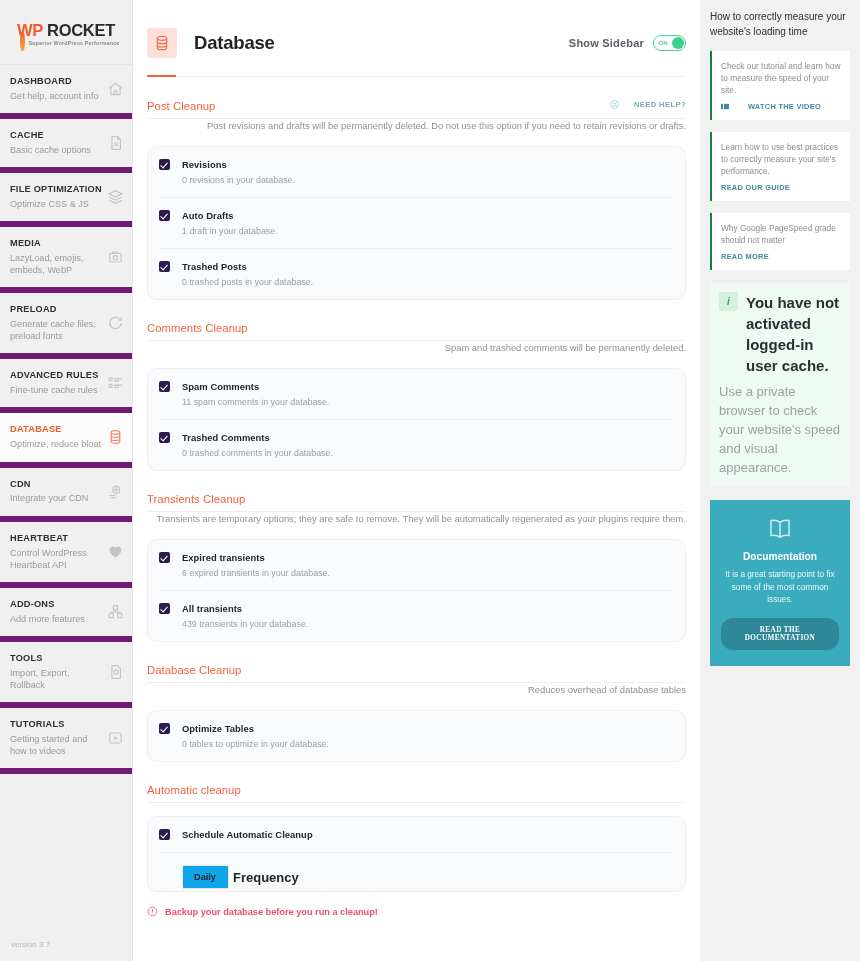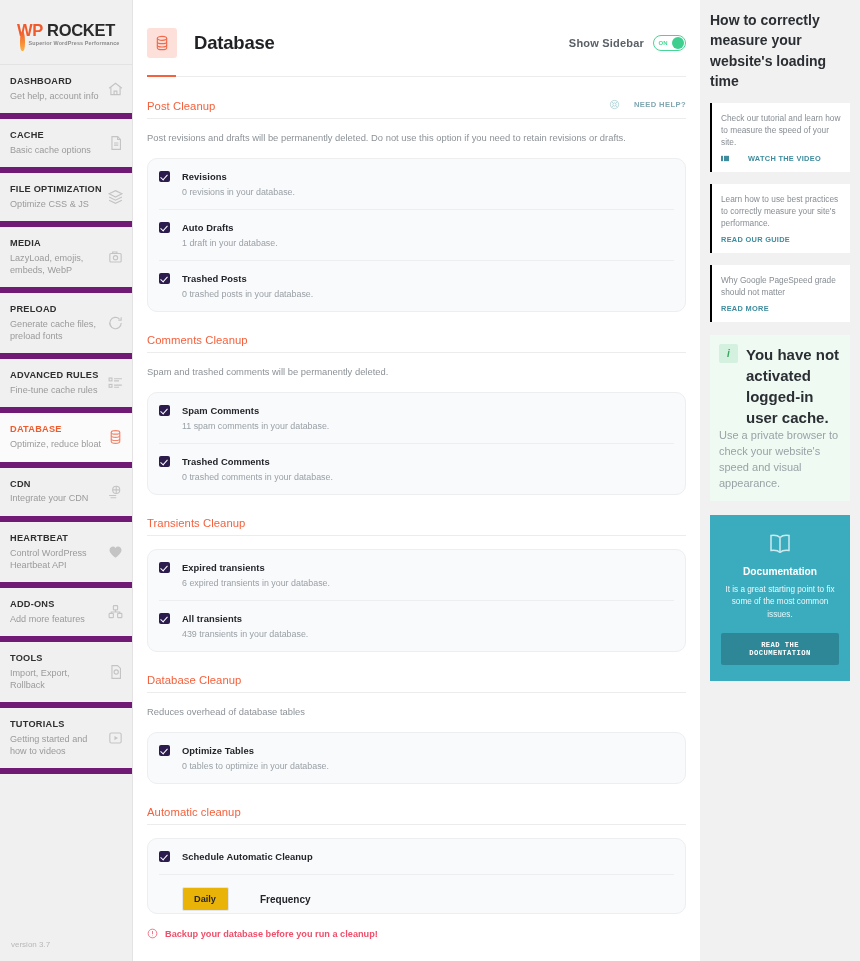--- a/index.html
+++ b/index.html
@@ -122,21 +122,21 @@
   }
   .need-help {
     margin-left: auto; display: flex; align-items: center; gap: 14px;
     cursor: pointer;
   }
   .nh-icon { width: 11px; height: 11px; color: #a7cfd5; }
   .nh-icon svg { display:block; width:100%; height:100%; }
   .nh-txt { font-size: 7.6px; font-weight: bold; color: #7fa7b0; letter-spacing: 0.4px; }
   .sec-rule { border-bottom: 1px solid #ececec; margin-top: 6px; }
   .sec-desc {
-    font-size: 9.4px; color: #8d9297; line-height: 1.5; margin-top: 12px;
+    font-size: 9.4px; color: #8d9297; line-height: 1.5;  text-align: right;
   }
 
   .card {
     margin-top: 13px; background: #f9fafb; border: 1px solid #eceef0;
     border-radius: 10px; padding: 0 11px;
   }
   .row { padding: 12px 0; border-bottom: 1px solid #eceef0; }
   .row:last-child { border-bottom: none; }
   .row-top { display: flex; align-items: center; }
   .cbx {
@@ -151,45 +151,45 @@
   .row-lbl {
     font-size: 9.4px; font-weight: bold; color: #22252a; margin-left: 12px;
     letter-spacing: 0.05px;
   }
   .row-sub {
     font-size: 8.9px; color: #9aa0a6; margin-top: 5px; margin-left: 23px;
   }
 
   .sched-sub { padding: 12px 0 2px 0; display: flex; align-items: center; }
   .sel {
-    background: #eab308; border: 1px solid #e4e7ea; border-radius: 2px;
+    background: #0ea5e9; border: 1px solid #e4e7ea; border-radius: 2px;
     padding: 6px 11px; font-size: 9.2px; font-weight: bold; color: #22252a;
     margin-left: 23px; cursor: pointer; min-width: 47px;
   }
   .sched-freq {
-    font-size: 10px; font-weight: bold; color: #22252a; margin-left: 31px;
+    font-size: 13px; font-weight: bold; color: #22252a; margin-left: 4px;
   }
 
   .warn { display: flex; align-items: center; margin-top: 14px; }
   .warn-ico { width: 11px; height: 11px; color: #ef5b72; flex:0 0 11px;}
   .warn-ico svg { display:block; width:100%; height:100%; }
   .warn-txt {
     font-size: 9.2px; font-weight: bold; color: #ef4f6b; margin-left: 7px;
   }
 
   
   .rsb {
     flex: 0 0 160px; width: 160px; height: 961px;
     background: #f1f1f1; padding: 10px 10px 0 10px;
   }
   .rsb-title {
-    font-size: 14px; font-weight: bold; color: #2b2f33; line-height: 1.45;
+    font-size: 10px; font-weight: normal; color: #2b2f33; line-height: 1.45;
   }
   .tip {
-    background: #fff; border-left: 2px solid #000000; margin-top: 12px;
+    background: #fff; border-left: 2px solid #15803d; margin-top: 12px;
     padding: 9px 9px 9px 9px;
   }
   .tip-txt { font-size: 8.3px; color: #878d93; line-height: 1.45; }
   .tip-link {
     display: flex; align-items: center; gap: 19px; margin-top: 6px; cursor: pointer;
   }
   .tip-link-txt {
     font-size: 7.4px; font-weight: bold; color: #3f8c9e; letter-spacing: 0.3px;
   }
   .vid-ico { width: 8px; height: 7px; color: #3f8c9e; }
@@ -201,35 +201,35 @@
   .notice-top { display: flex; align-items: flex-start; gap: 8px; }
   .notice-ico {
     width: 19px; height: 19px; background: #d4f0de; border-radius: 2px;
     display:flex; align-items:center; justify-content:center;
     font-size: 10px; font-weight: bold; font-style: italic; color: #3aa55f;
     flex: 0 0 19px;
   }
   .notice-title {
     font-size: 15px; font-weight: bold; color: #2b2f33; line-height: 1.4;
   }
-  .notice-sub { font-size: 11px; color: #9aa2a6; line-height: 1.45; }
+  .notice-sub { font-size: 13px; color: #9aa2a6; line-height: 1.45; margin-top: 7px; }
 
   .doc {
     background: #3bacbe; margin-top: 14px; padding: 17px 11px 16px 11px;
     text-align: center; color: #fff;
   }
   .doc-ico { width: 28px; height: 24px; margin: 0 auto; color: #cdeaef; }
   .doc-ico svg { display:block; width:100%; height:100%; }
   .doc-title { font-size: 10.2px; font-weight: bold; margin-top: 10px; }
   .doc-sub { font-size: 8.2px; line-height: 1.5; margin-top: 7px; color: #eaf7f9; }
   .doc-btn {
     margin-top: 12px; display: inline-block; background: #2d8797;
     color: #fff; font-size: 7.2px; font-weight: bold; letter-spacing: 0.4px;
-    padding: 8px 9px; border: none; border-radius: 2px; cursor: pointer;
-    font-family: Liberation Mono, monospace;
+    padding: 8px 9px; border: none; border-radius: 12px; cursor: pointer;
+    font-family: Liberation Serif, serif;
   }
 </style>
 </head>
 <body>
 
 <div class="app">
 
   <aside class="lsb">
     <div class="logo-wrap">
       <div class="logo">
@@ -459,20 +459,21 @@
               </div>
               <div class="row-sub">0 trashed comments in your database.</div>
             </div>
           </div>
         </section>
         <section>
           <div class="sec-head">
             <h2 class="sec-title">Transients Cleanup</h2>
           </div>
           <div class="sec-rule"></div>
+          <p class="sec-desc">Transients are temporary options; they are safe to remove. They will be automatically regenerated as your plugins require them.</p>
           <div class="card">
             <div class="row">
               <div class="row-top">
                 <span class="cbx"></span>
                 <span class="row-lbl">Expired transients</span>
               </div>
               <div class="row-sub">6 expired transients in your database.</div>
             </div>
             <div class="row">
               <div class="row-top">

